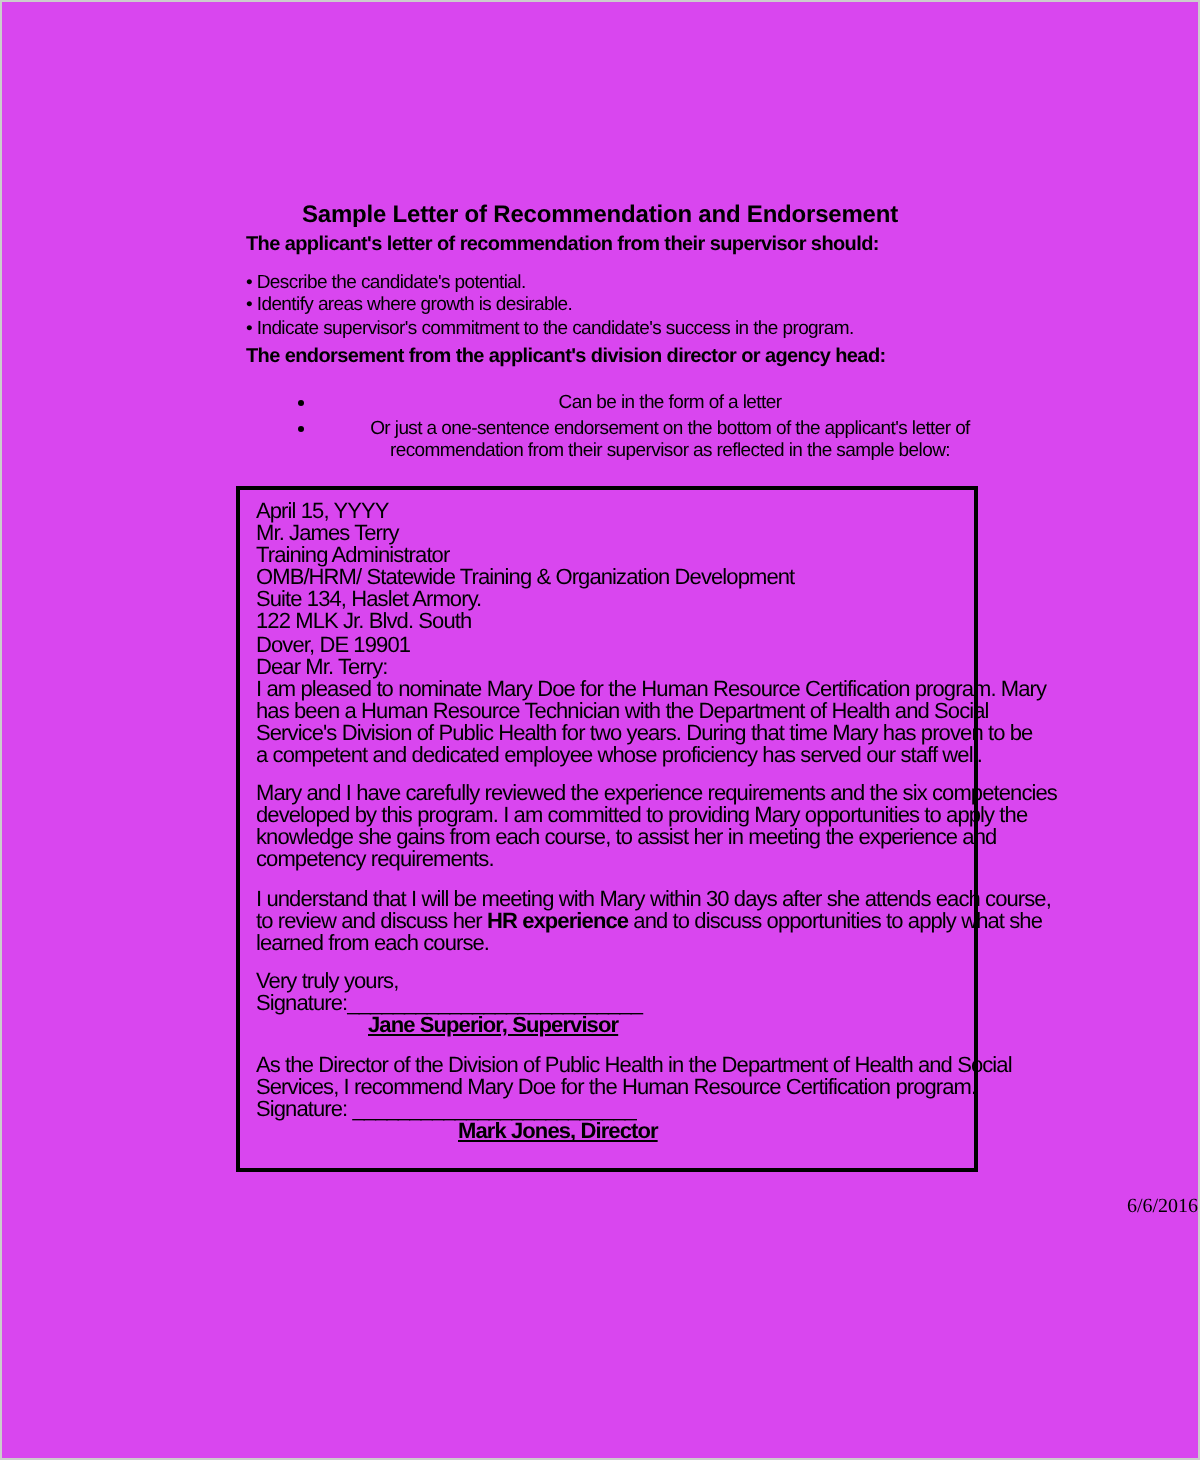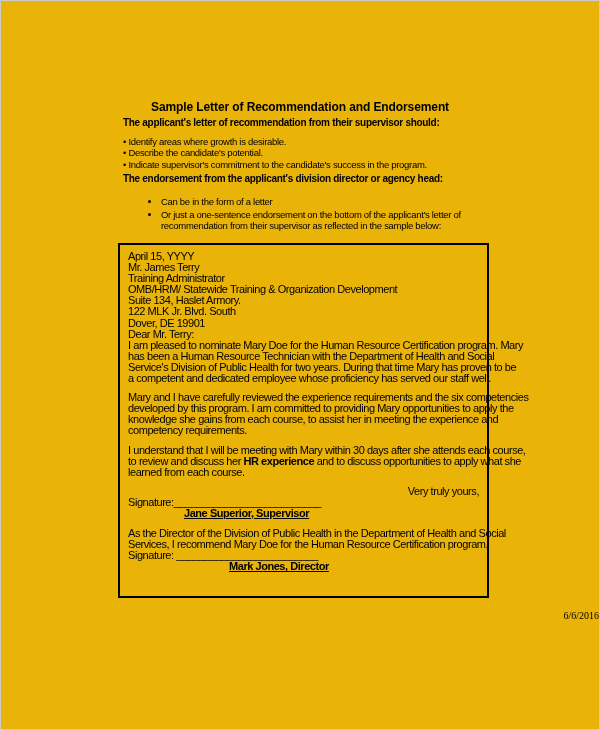--- a/index.html
+++ b/index.html
@@ -1,20 +1,20 @@
 <!DOCTYPE html>
 <html><head>
 <meta charset="utf-8">
 <style>
   html,body{margin:0;padding:0;background:#ffffff;}
   .page{
     position:relative;
     width:600px;height:730px;
     box-sizing:border-box;
-    background:#eab308;
+    background:#d946ef;
     border:1px solid #cccccc;
     font-family:"Liberation Sans",sans-serif;
     color:#000000;
     overflow:hidden;
   }
   .title{
     margin:99px 0 0 0;
     text-align:center;
     font-size:12px;
     font-weight:bold;
@@ -35,61 +35,61 @@
     margin:7px 0 0 0;padding:0;
     font-size:9.5px;line-height:11.4px;letter-spacing:-0.3px;
   }
   .list1 li::before{content:"• ";}
   .list2{
     margin:11px 0 0 0;
     padding:0 0 0 38px;
     list-style:disc;
     font-size:9.5px;line-height:11.6px;letter-spacing:-0.3px;
   }
-  .list2 li{white-space:pre;margin:0 0 1px 0;}
+  .list2 li{white-space:pre;margin:0 0 1px 0;text-align:center;}
   .sample-box{
     margin:11px 0 0 -5px;
     width:371px;
     box-sizing:border-box;
     border:2px solid #000000;
     padding:6px 8px 8px 8px;
     font-size:11px;
     line-height:11.1px;
     letter-spacing:-0.45px;
   }
   .sample-box p, .sample-box .line{white-space:pre;margin:0;}
   .addr-block{margin:0;}
   .salutation{margin-top:8px;}
   .para{margin:0 0 8px 0 !important;}
-  .closing{margin:0 0 10px 0;text-align:right;}
+  .closing{margin:0 0 10px 0;}
   .sig-row{white-space:pre;}
   .sig-name{font-weight:bold;margin:0 0 9px 56px;white-space:pre;text-decoration:underline;}
-  .sig-name.last{margin-bottom:16px;padding-left:45px;}
+  .sig-name.last{margin-bottom:4px;padding-left:45px;}
   .b{font-weight:bold;}
   .footer-date{
     margin:12px 0 0 108px;
     font-family:"Liberation Serif",serif;
     font-size:10px;
     line-height:12px;
     text-align:right;
   }
 </style>
 </head>
 <body>
 
 <div class="page">
 
   <div class="title">Sample Letter of Recommendation and Endorsement</div>
 
   <div class="content">
 
     <div class="sec-heading">The applicant's letter of recommendation from their supervisor should:</div>
     <ul class="list1">
+      <li>Describe the candidate's potential.</li>
       <li>Identify areas where growth is desirable.</li>
-      <li>Describe the candidate's potential.</li>
       <li>Indicate supervisor's commitment to the candidate's success in the program.</li>
     </ul>
 
     <div class="sec-heading">The endorsement from the applicant's division director or agency head:</div>
     <ul class="list2">
       <li>Can be in the form of a letter</li>
       <li>Or just a one-sentence endorsement on the bottom of the applicant's letter of
 recommendation from their supervisor as reflected in the sample below:</li>
     </ul>
 

